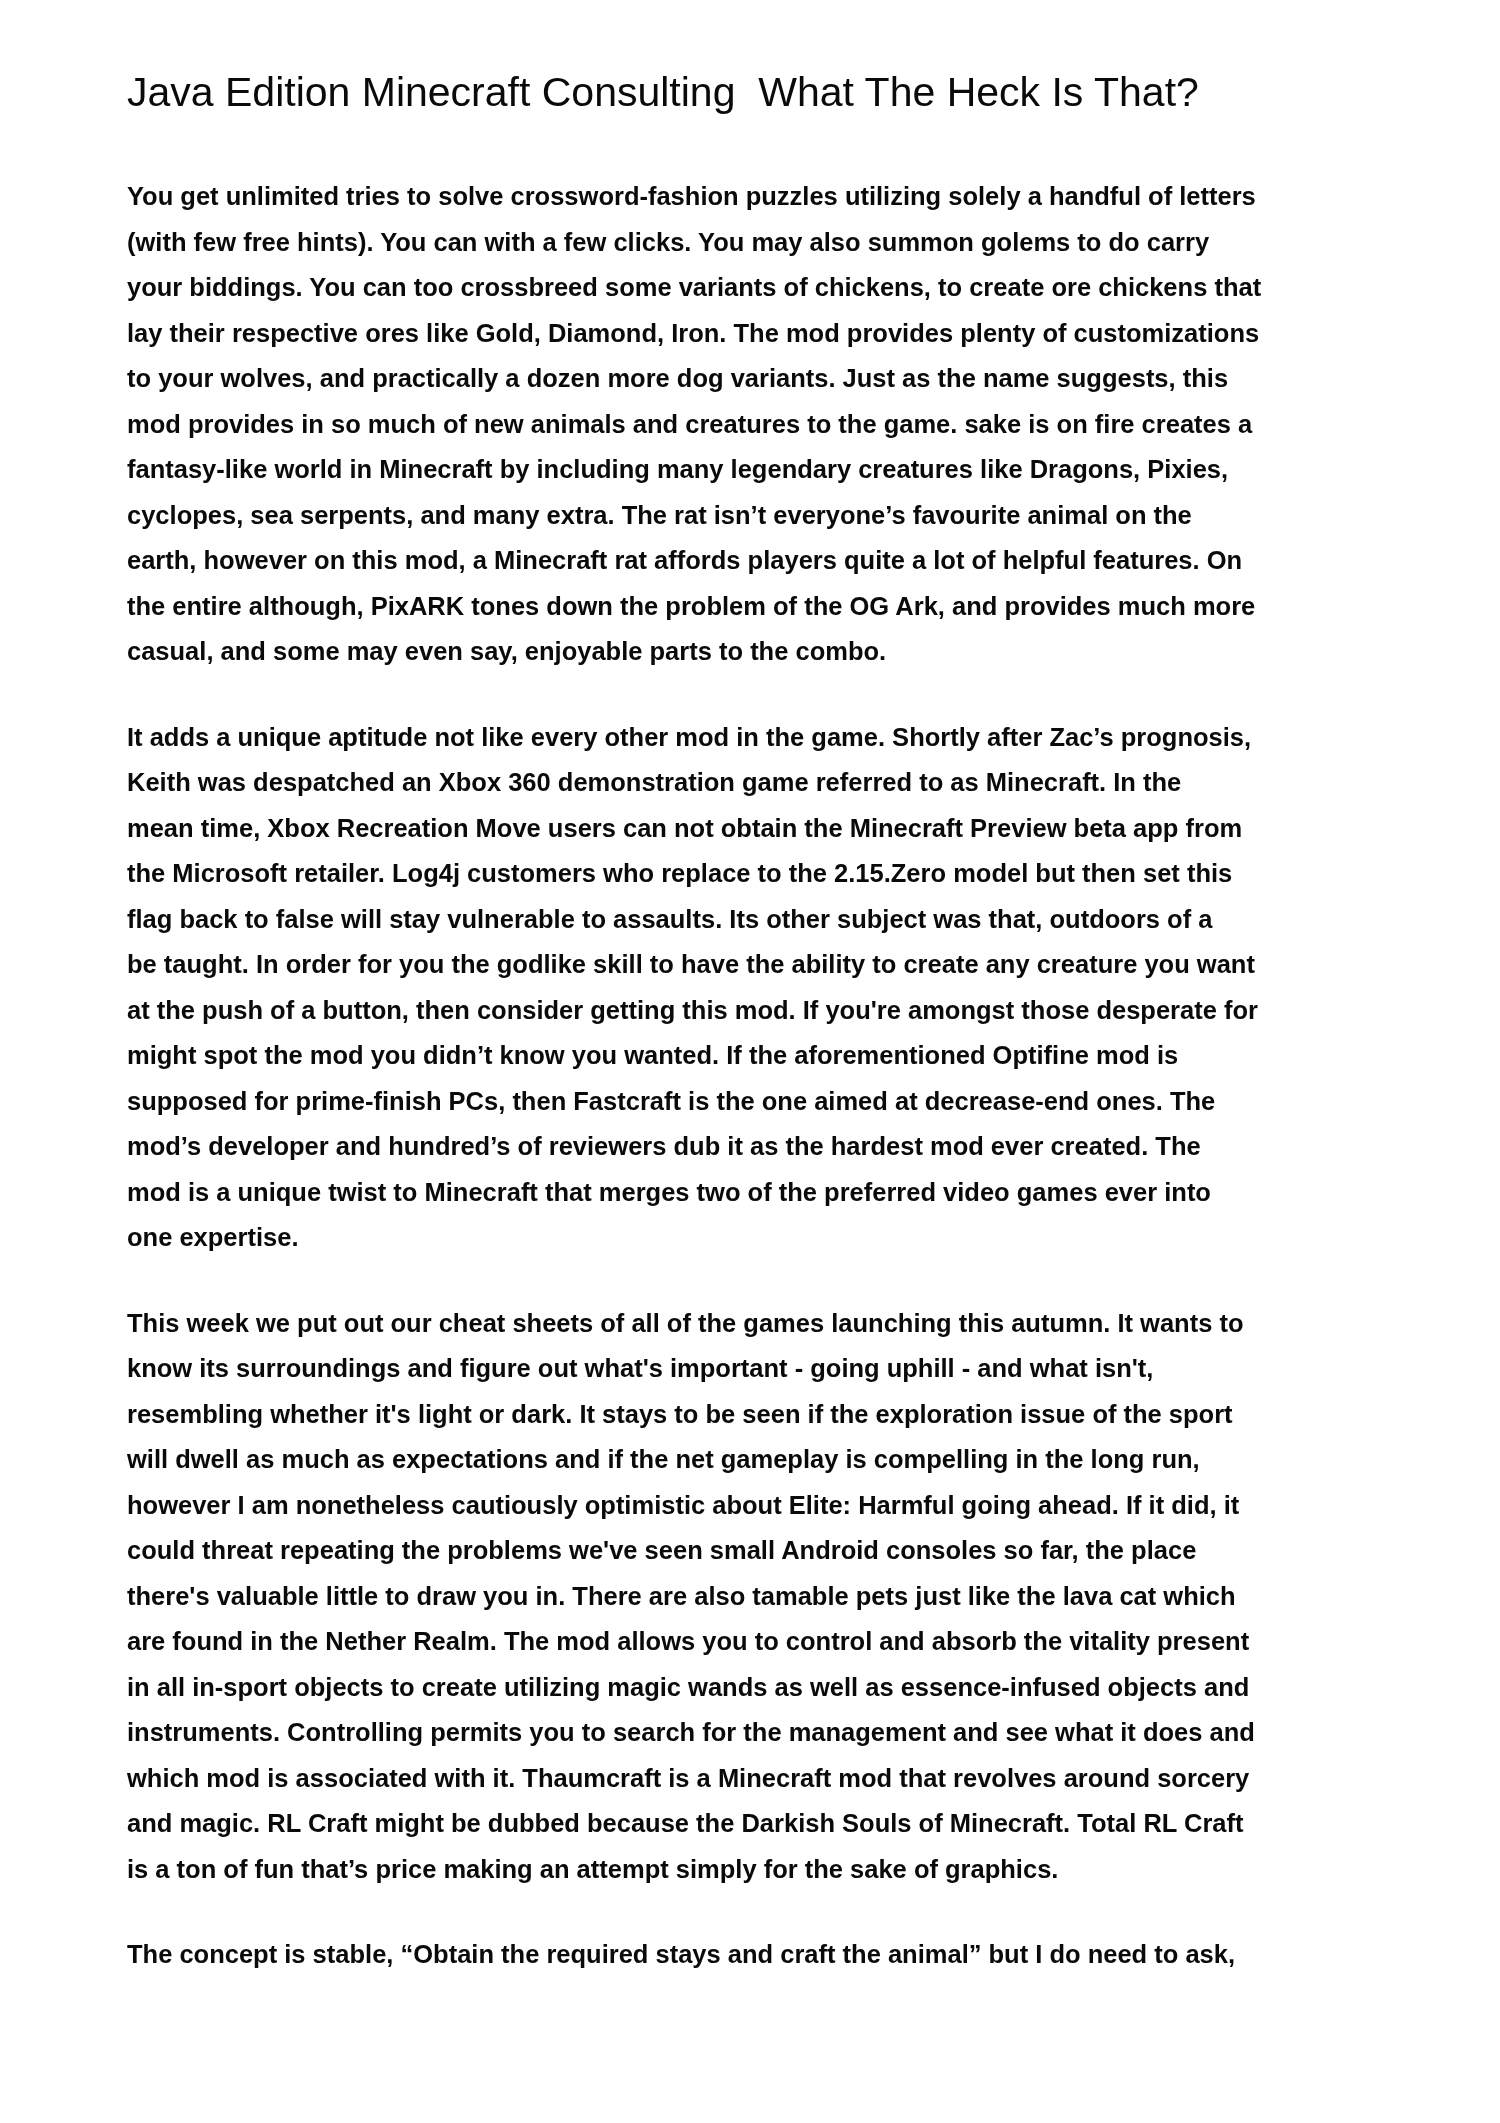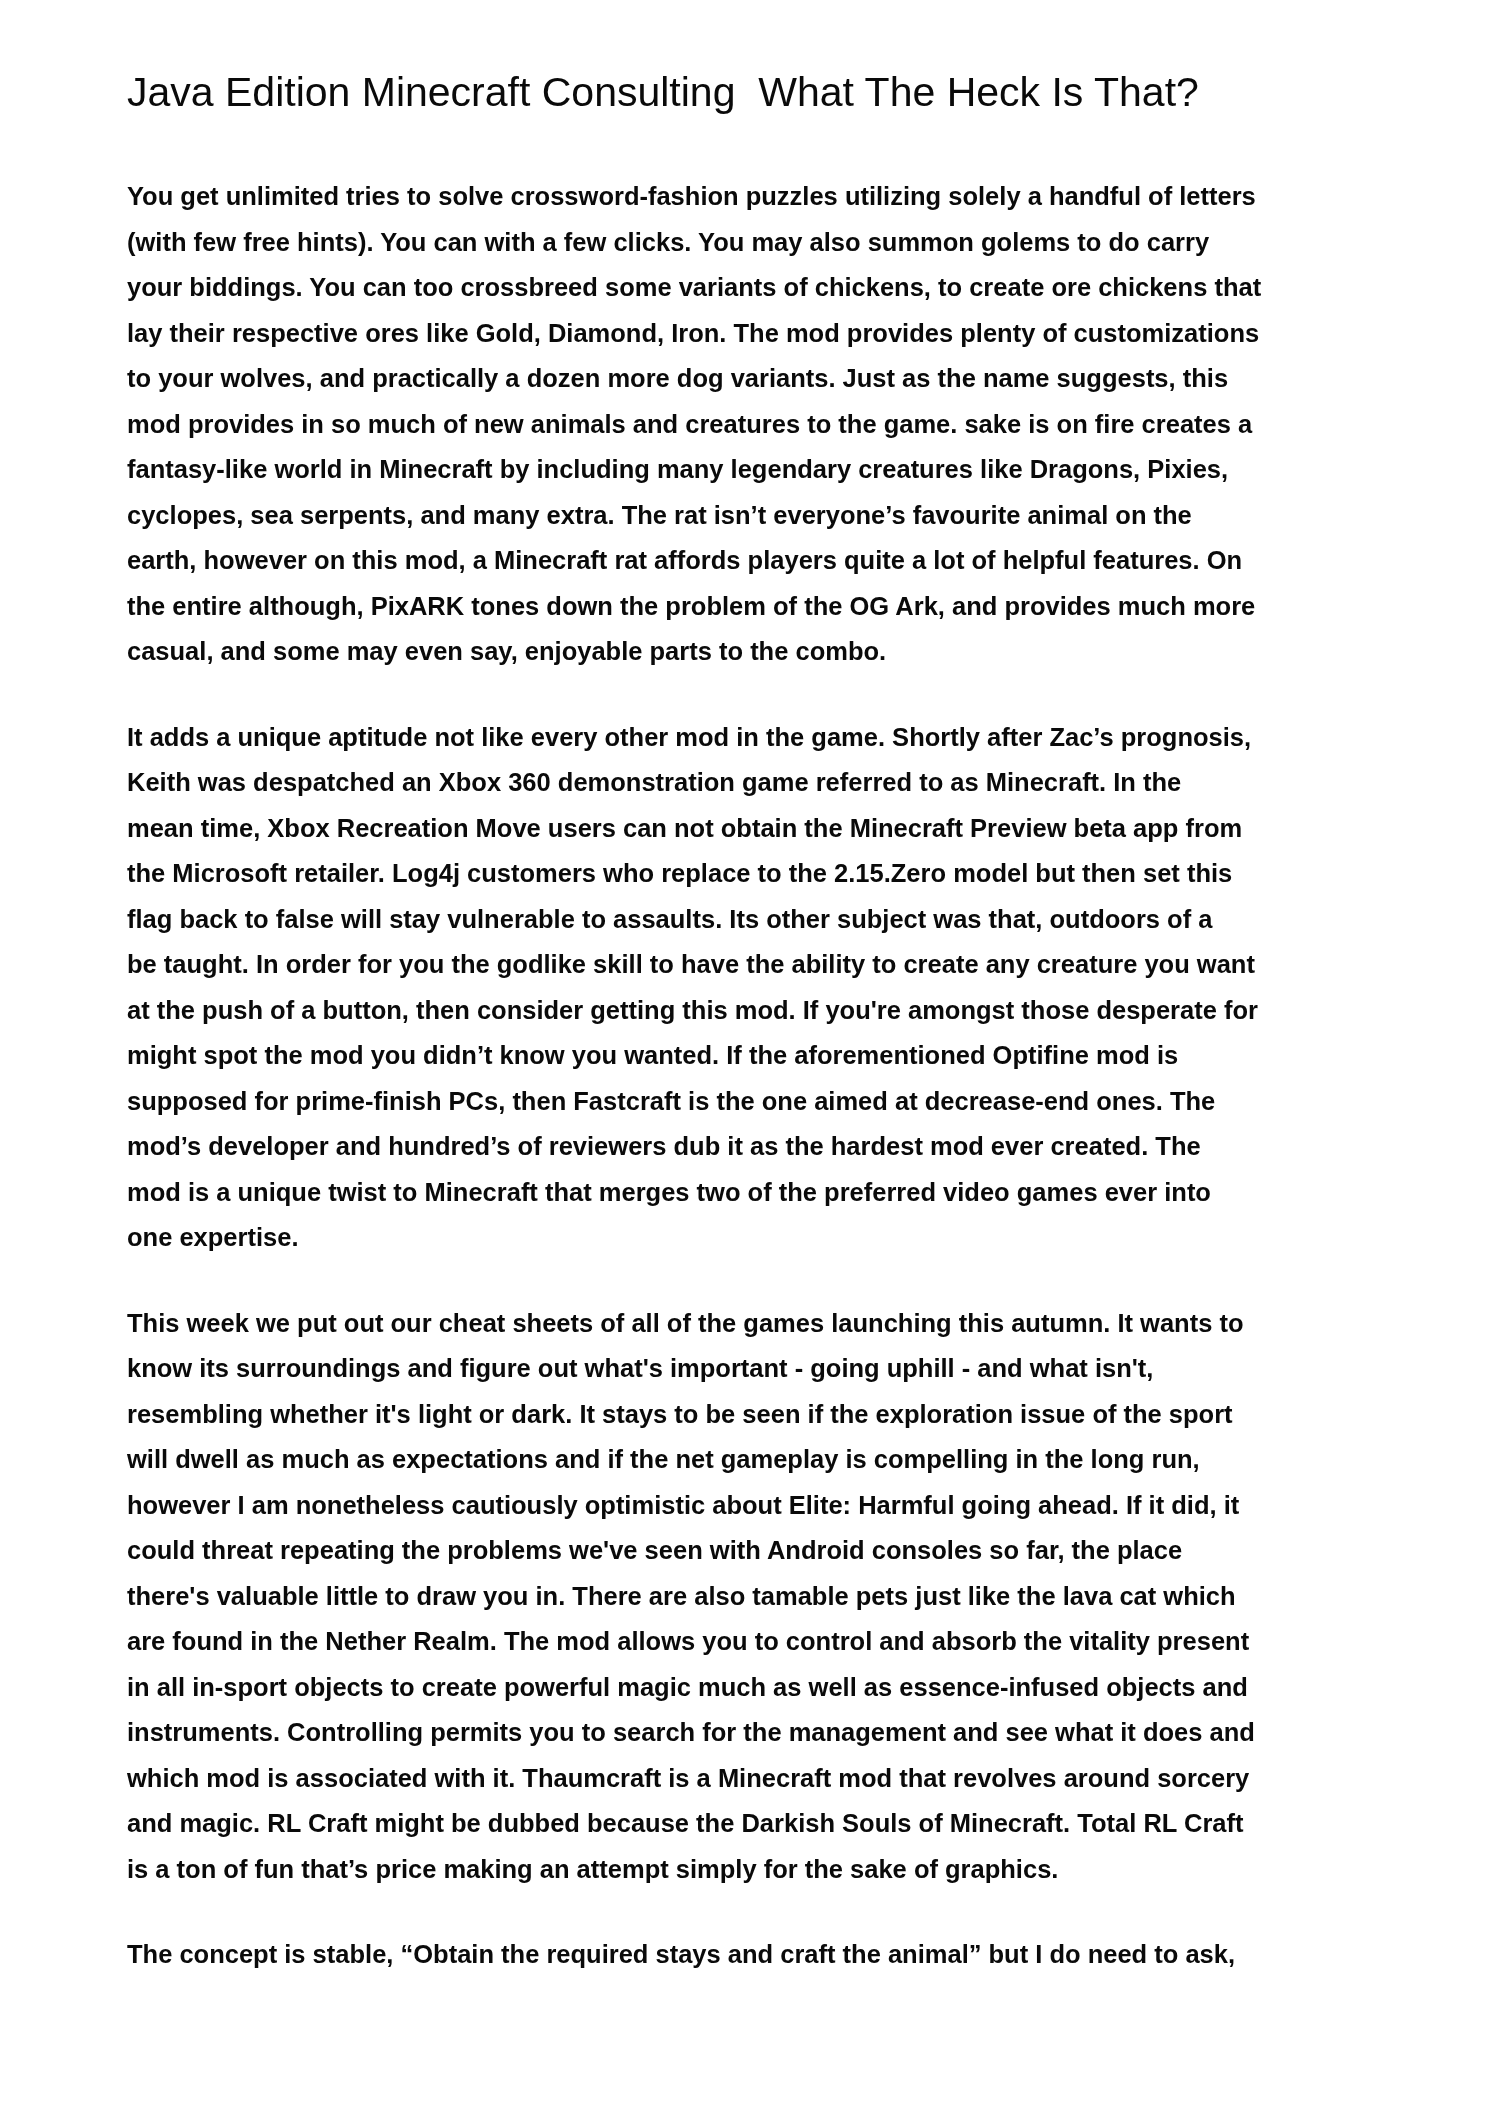--- a/index.html
+++ b/index.html
@@ -84,24 +84,24 @@
       <span class="line">mod is a unique twist to Minecraft that merges two of the preferred video games ever into</span>
       <span class="line">one expertise.</span>
     </p>
 
     <p class="para">
       <span class="line">This week we put out our cheat sheets of all of the games launching this autumn. It wants to</span>
       <span class="line">know its surroundings and figure out what's important - going uphill - and what isn't,</span>
       <span class="line">resembling whether it's light or dark. It stays to be seen if the exploration issue of the sport</span>
       <span class="line">will dwell as much as expectations and if the net gameplay is compelling in the long run,</span>
       <span class="line">however I am nonetheless cautiously optimistic about Elite: Harmful going ahead. If it did, it</span>
-      <span class="line">could threat repeating the problems we've seen with Android consoles so far, the place</span>
+      <span class="line">could threat repeating the problems we've seen small Android consoles so far, the place</span>
       <span class="line">there's valuable little to draw you in. There are also tamable pets just like the lava cat which</span>
       <span class="line">are found in the Nether Realm. The mod allows you to control and absorb the vitality present</span>
-      <span class="line">in all in-sport objects to create powerful magic much as well as essence-infused objects and</span>
+      <span class="line">in all in-sport objects to create utilizing magic wands as well as essence-infused objects and</span>
       <span class="line">instruments. Controlling permits you to search for the management and see what it does and</span>
       <span class="line">which mod is associated with it. Thaumcraft is a Minecraft mod that revolves around sorcery</span>
       <span class="line">and magic. RL Craft might be dubbed because the Darkish Souls of Minecraft. Total RL Craft</span>
       <span class="line">is a ton of fun that’s price making an attempt simply for the sake of graphics.</span>
     </p>
 
     <p class="para">
       <span class="line">The concept is stable, “Obtain the required stays and craft the animal” but I do need to ask,</span>
     </p>
   </div>

